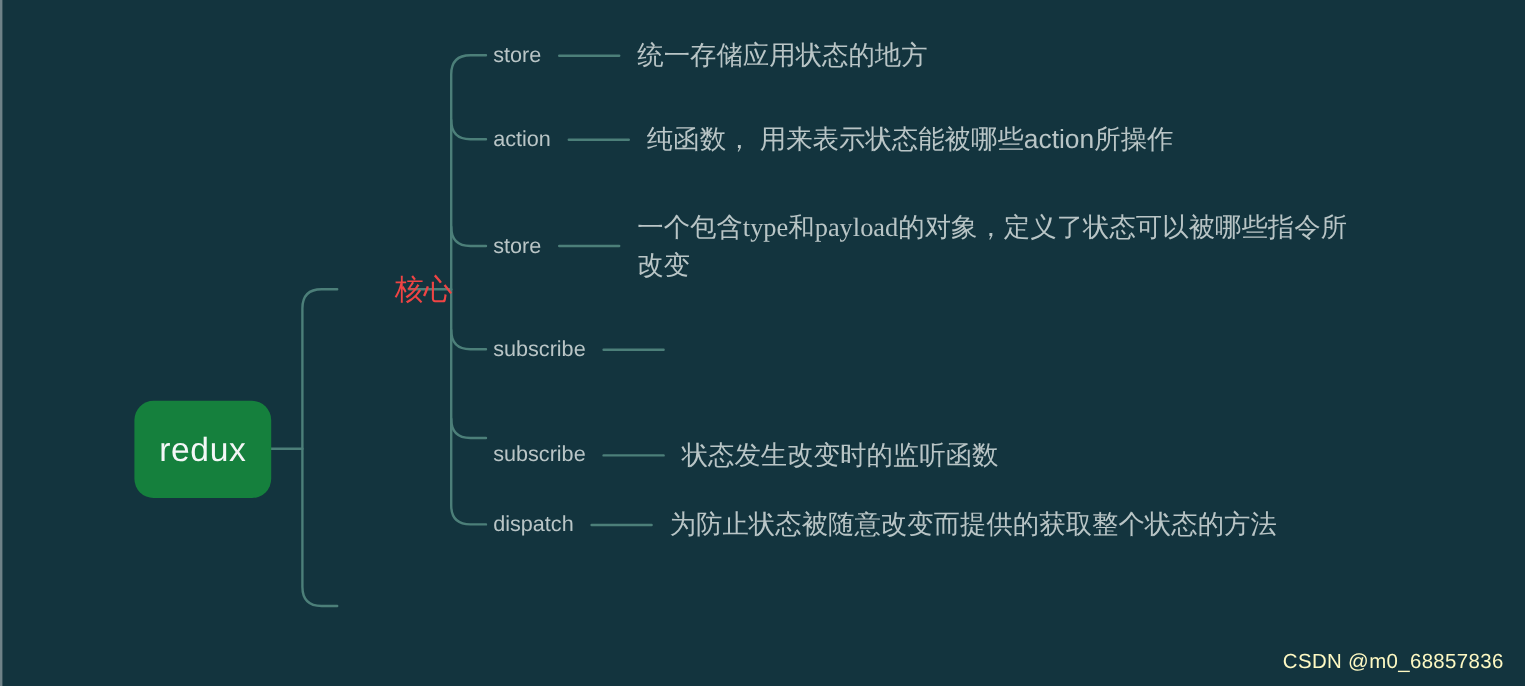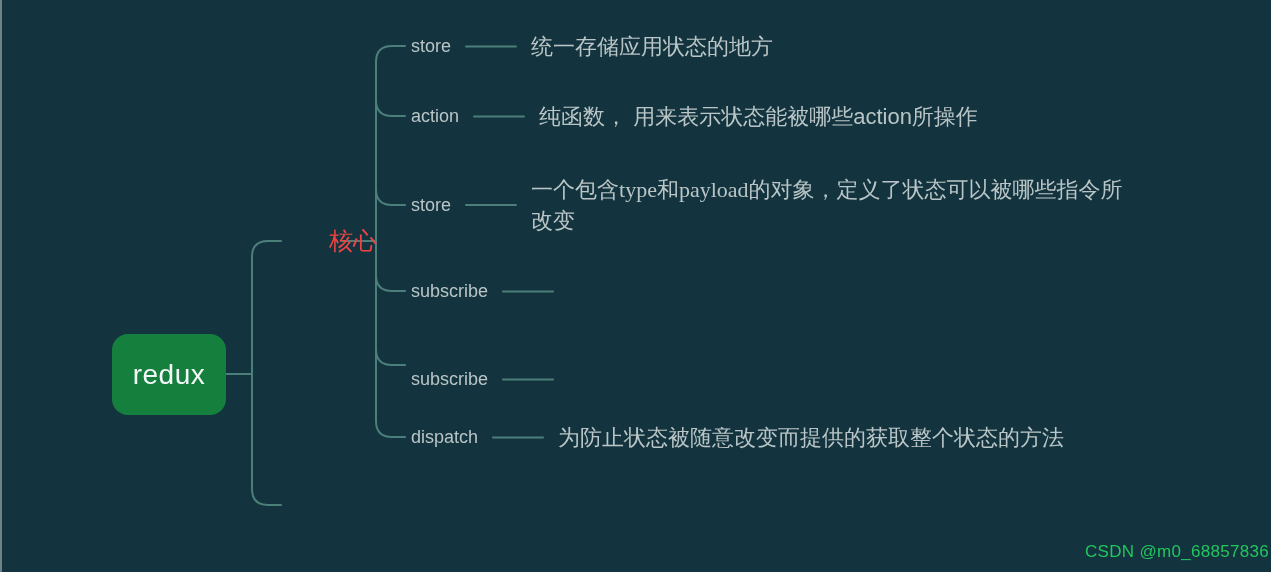--- a/index.html
+++ b/index.html
@@ -35,22 +35,22 @@
     position:absolute;left:411px;transform:translateY(-50%);
     display:flex;align-items:center;
     color:#b9c5c6;
   }
   .child-label{font-size:18px;white-space:nowrap;}
   .tick{flex:none;width:52px;height:2px;background:#4c7f79;margin:0 14px;border-radius:1px;}
   .child-desc{font-size:22px;line-height:31px;white-space:nowrap;}
   .child-desc.wrap{white-space:normal;width:605px;font-family:Liberation Serif, serif;}
 
   .watermark{
-    position:absolute;right:2px;bottom:10px;
-    color:#22c55e;font-size:17px;letter-spacing:.3px;
+    position:absolute;right:18px;bottom:10px;
+    color:#fef9c3;font-size:17px;letter-spacing:.3px;
   }
 </style>
 </head>
 <body>
 
 <div class="canvas">
 
   <div class="edge-strip"></div>
 
   <svg class="connectors" width="1271" height="572" viewBox="0 0 1271 572" aria-hidden="true">
@@ -95,20 +95,21 @@
   </div>
 
   <div class="child-row" style="top:291px">
     <span class="child-label">subscribe</span>
     <span class="tick"></span>
   </div>
 
   <div class="child-row" style="top:379px">
     <span class="child-label">subscribe</span>
     <span class="tick"></span>
+    <span class="child-desc">状态发生改变时的监听函数</span>
   </div>
 
   <div class="child-row" style="top:437px">
     <span class="child-label">dispatch</span>
     <span class="tick"></span>
     <span class="child-desc">为防止状态被随意改变而提供的获取整个状态的方法</span>
   </div>
 
   <div class="watermark">CSDN @m0_68857836</div>
 

